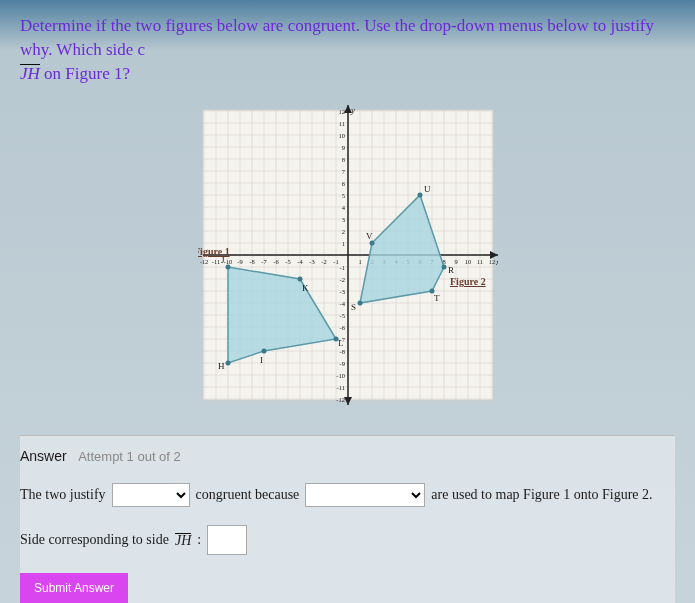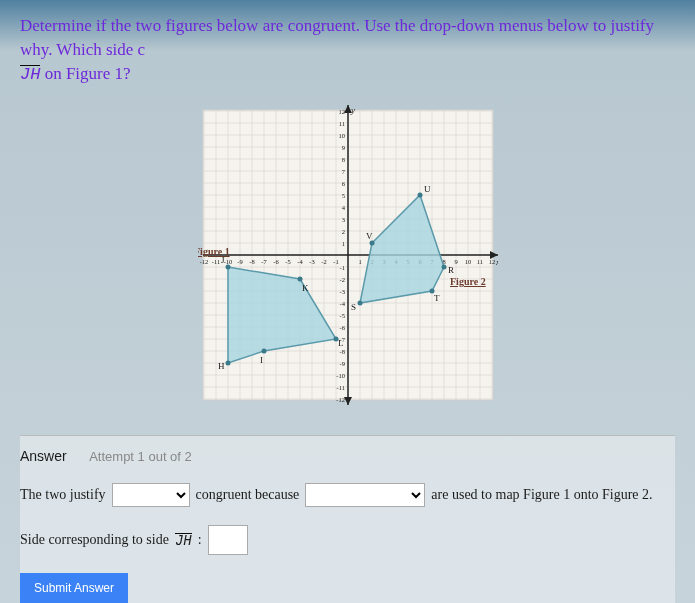--- a/index.html
+++ b/index.html
@@ -22,38 +22,38 @@
     line-height: 1.4;
     margin-bottom: 20px;
     color: #6d28d9;
   }
   .overline {
     border-top: 1.5px solid #0a0a0a;
     display: inline-block;
     line-height: 1;
     padding-top: 0px;
   }
-  .italic { font-style: italic; font-family: Liberation Mono, monospace; }
+  .italic { font-style: italic; }
   .graph-wrap {
     display: flex;
     justify-content: center;
     margin: 20px 0 30px 0;
   }
   .answer-block {
     background: rgba(255,255,255,0.4);
     border-top: 1px solid #bbb;
     padding: 12px 0 10px 0;
     margin-top: 20px;
   }
   .answer-head {
     font-size: 14px;
     margin-bottom: 18px;
   }
   .answer-label { font-weight: normal; font-family: Arial, sans-serif; }
-  .attempt { color: #888; font-family: Arial, sans-serif; font-size: 13px; margin-left: 19px;}
+  .attempt { color: #888; font-family: Arial, sans-serif; font-size: 13px; margin-left: 8px;}
   .line {
     font-size: 14px;
     font-family: Georgia, serif;
     display: flex;
     align-items: center;
     flex-wrap: wrap;
     gap: 6px;
     margin-bottom: 18px;
   }
   select.sel {
@@ -67,21 +67,21 @@
   .sel-long { width: 120px; }
   input.txt {
     width: 34px;
     height: 26px;
     border: 1px solid #aaa;
     background: #fff;
     font-size: 14px;
     text-align: center;
   }
   .submit {
-    background: #3b82f6;
+    background: #d946ef;
     color: #fff;
     border: none;
     font-family: Arial, sans-serif;
     font-size: 12px;
     padding: 8px 14px;
     cursor: pointer;
   }
   svg { display:block; }
 </style>
 </head>

